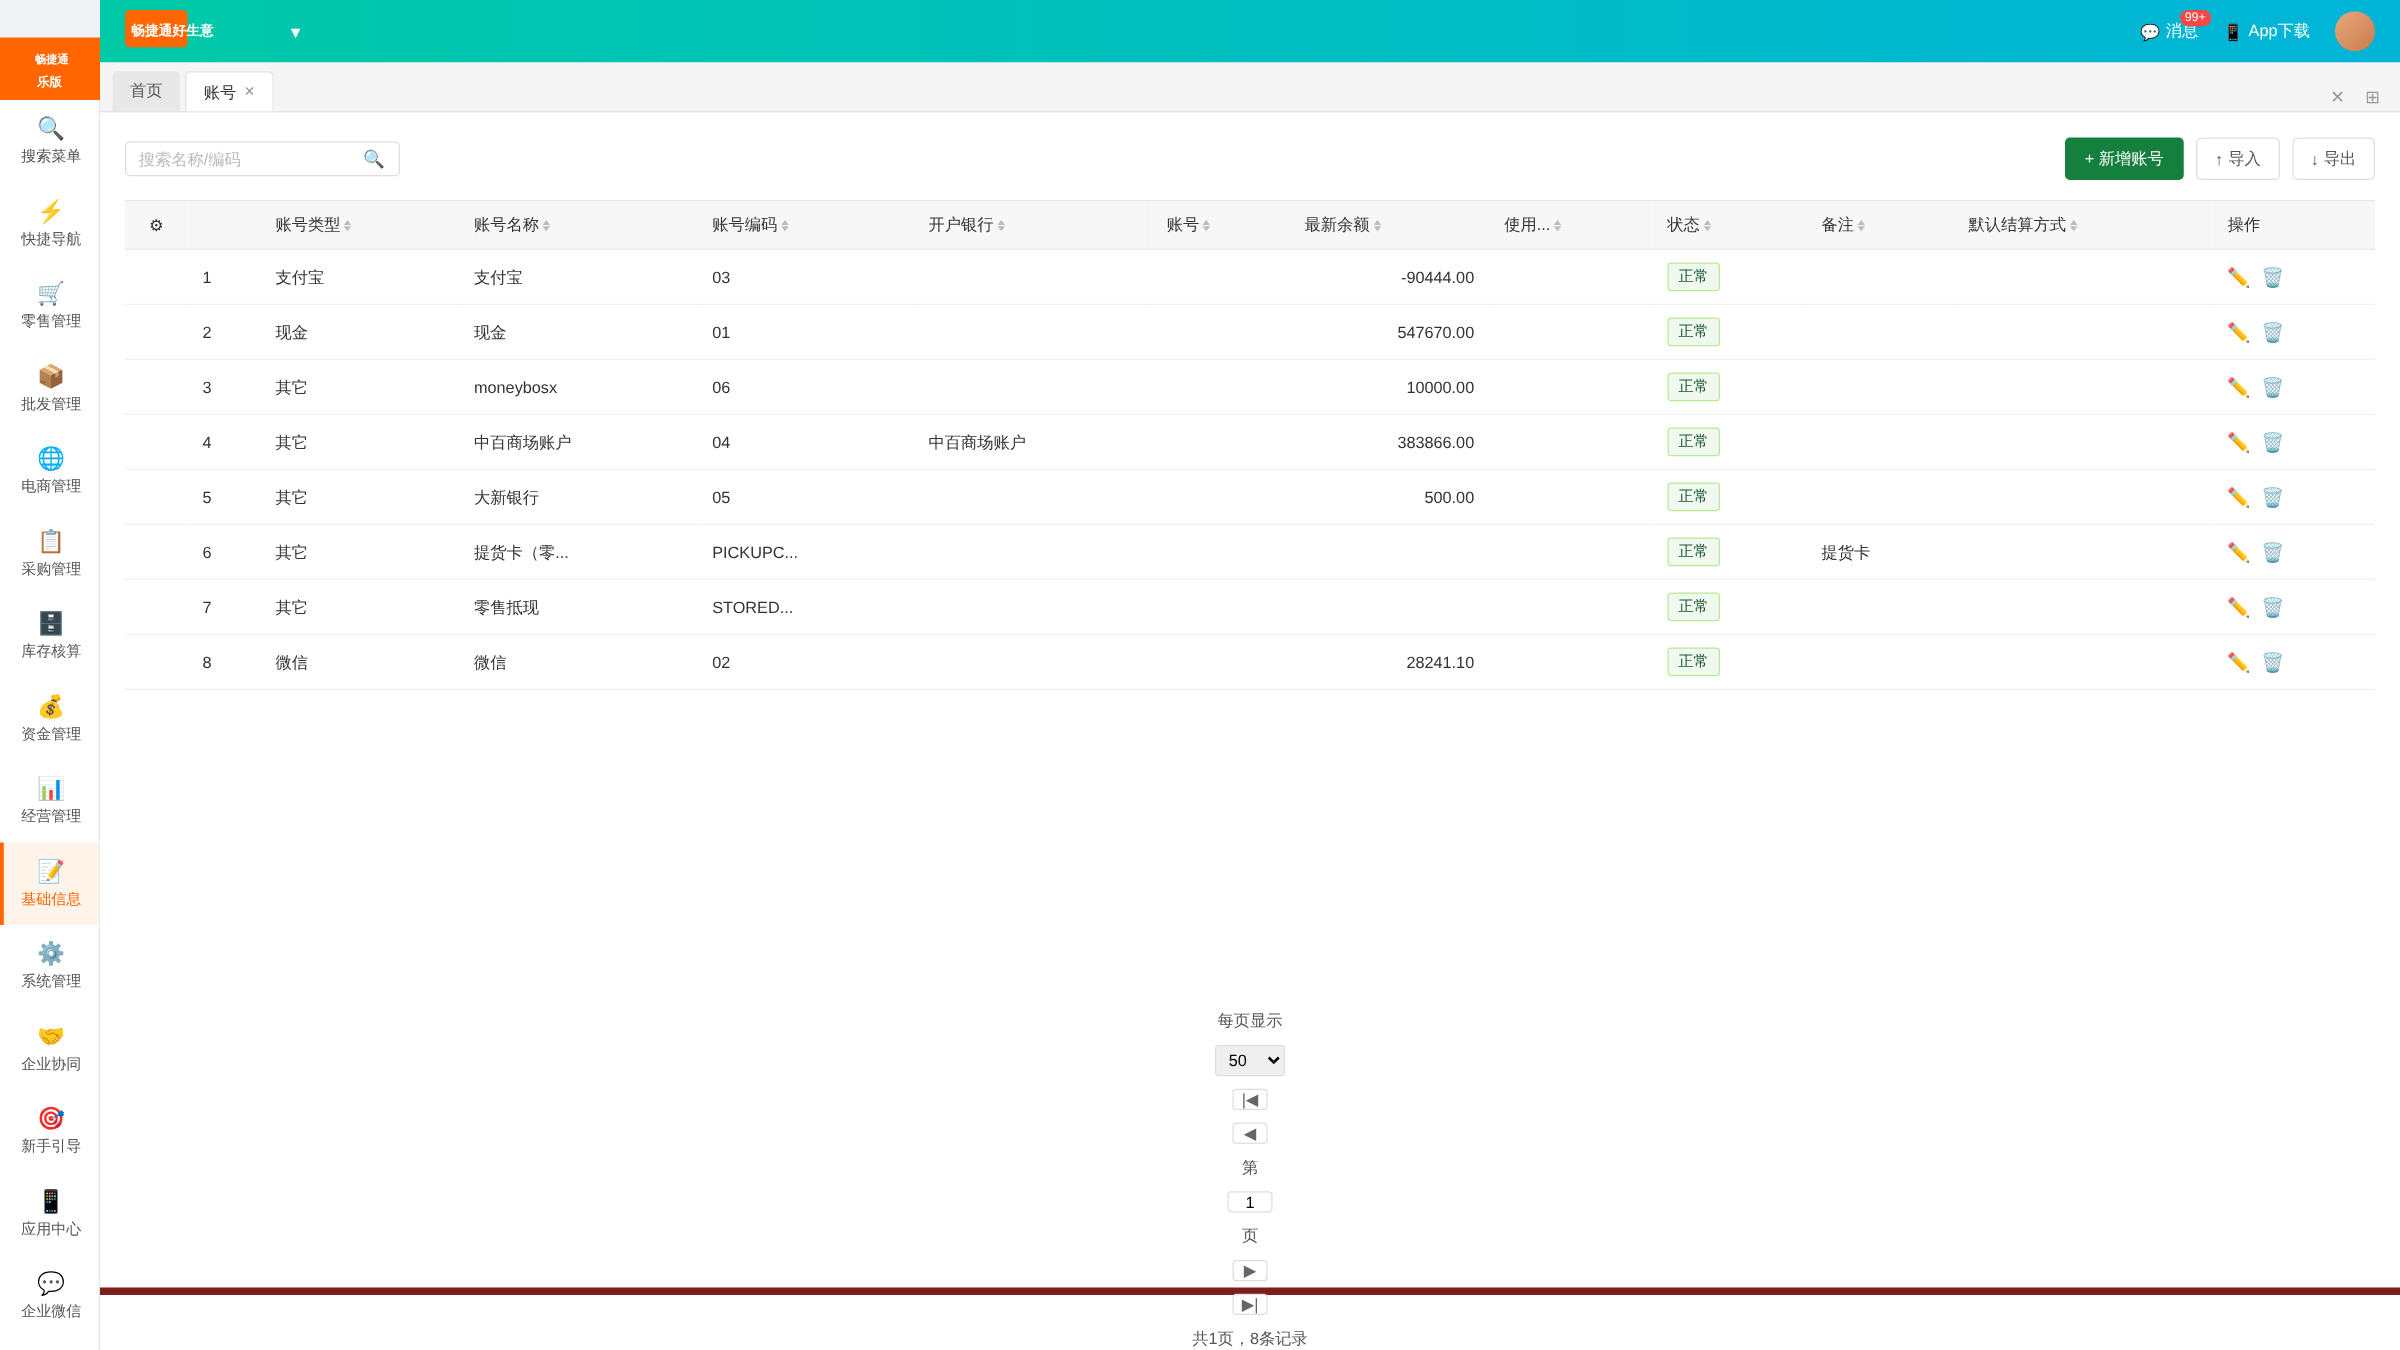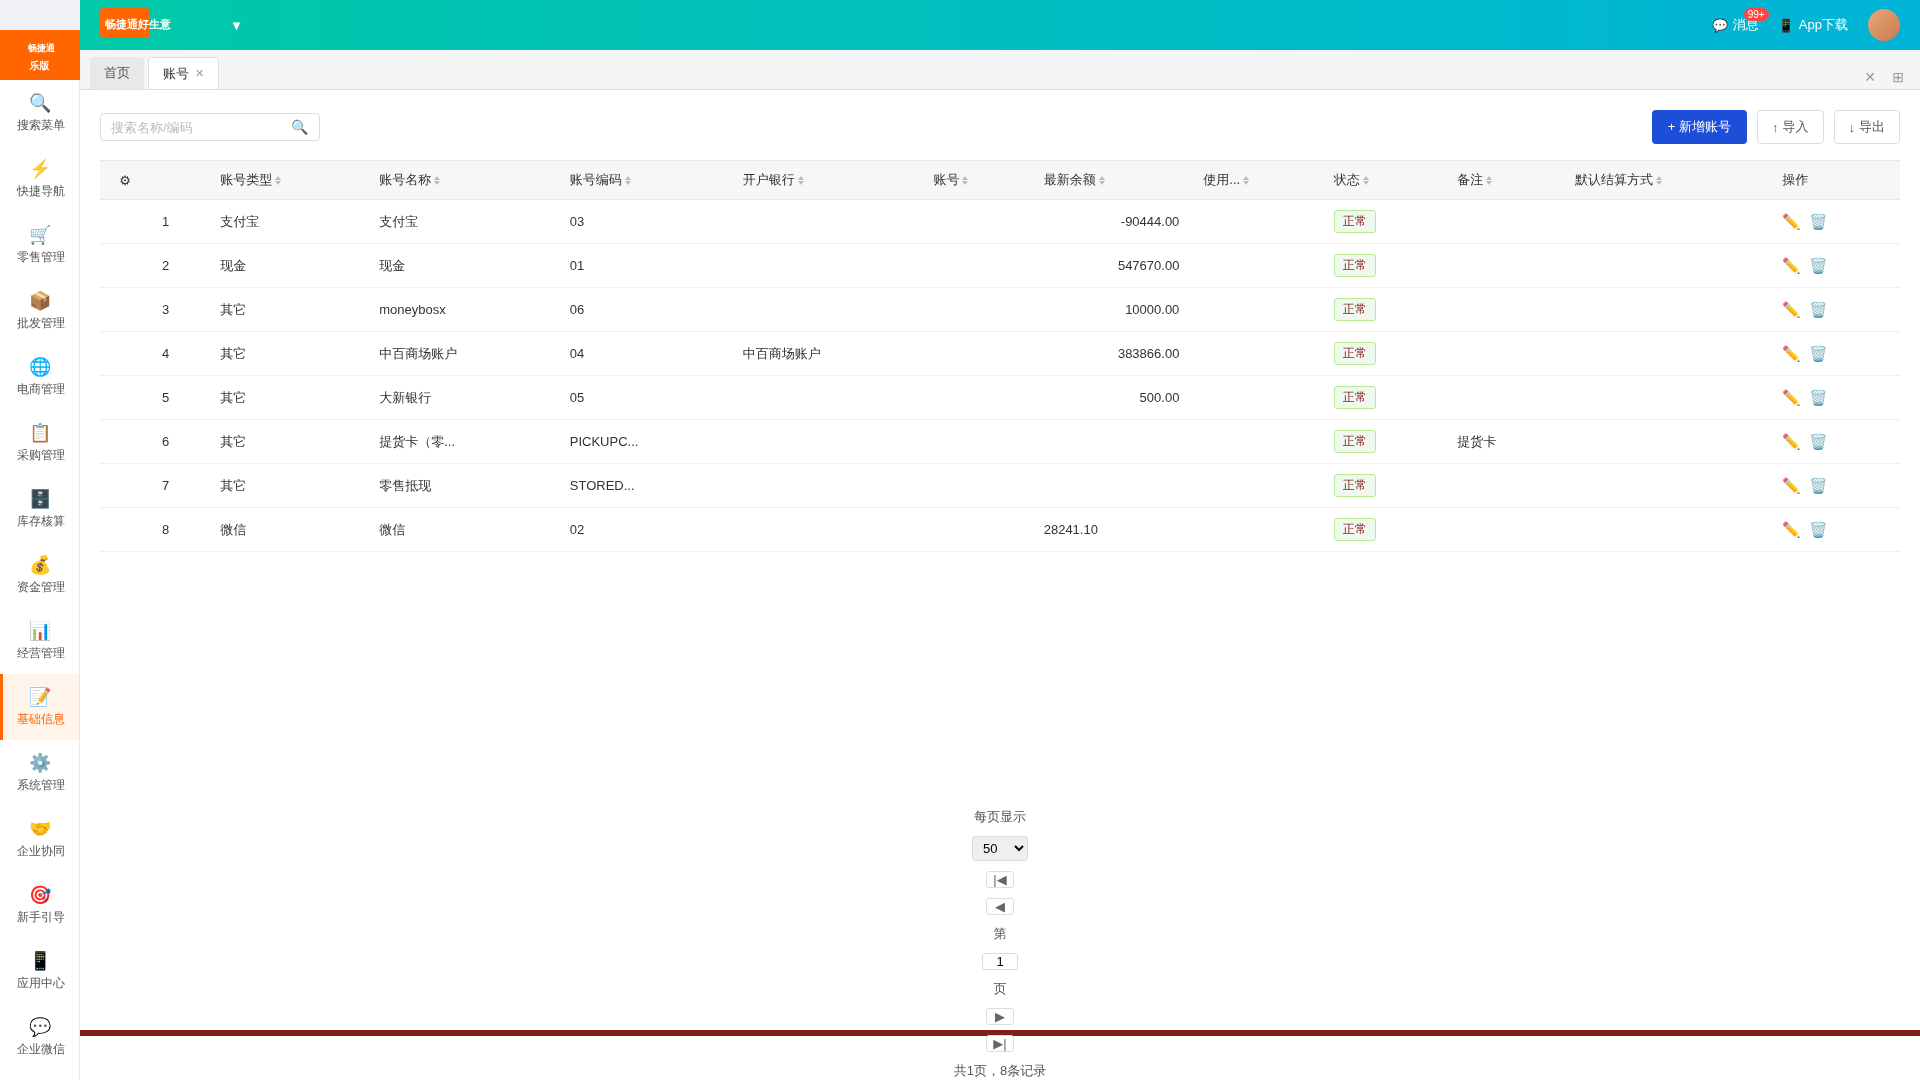--- a/index.html
+++ b/index.html
@@ -133,21 +133,21 @@
       border: none;
       outline: none;
       font-size: 13px;
       width: 180px;
       color: #333;
     }
     .search-box input::placeholder { color: #bbb; }
     .search-icon { color: #bbb; font-size: 14px; cursor: pointer; }
     .toolbar-right { display: flex; gap: 10px; }
     .btn-primary {
-      background: #1d4ed8;
+      background: #15803d;
       color: #fff;
       border: none;
       border-radius: 4px;
       padding: 7px 16px;
       cursor: pointer;
       font-size: 13px;
       display: flex;
       align-items: center;
       gap: 4px;
     }
@@ -188,21 +188,21 @@
     .sort-icon { display: inline-flex; flex-direction: column; gap: 1px; }
     .sort-arrow { width: 0; height: 0; border-left: 3px solid transparent; border-right: 3px solid transparent; }
     .sort-arrow.up { border-bottom: 4px solid #bbb; }
     .sort-arrow.down { border-top: 4px solid #bbb; }
     .status-badge {
       display: inline-block;
       padding: 2px 8px;
       border-radius: 3px;
       font-size: 12px;
       background: #f0f9f0;
-      color: #7f1d1d;
+      color: #14532d;
       border: 1px solid #b7eb8f;
     }
     .action-btns { display: flex; gap: 8px; align-items: center; }
     .action-btn { cursor: pointer; color: #999; font-size: 15px; background: none; border: none; }
 
     
     .pagination-bar {
       position: absolute;
       bottom: 0;
       left: 0;
@@ -640,21 +640,21 @@
       </td>
     </tr>
           <tr>
       <td></td>
       <td>8</td>
       <td>微信</td>
       <td>微信</td>
       <td>02</td>
       <td></td>
       <td></td>
-      <td style="">28241.10</td>
+      <td style="text-align:right">28241.10</td>
       <td></td>
       <td><span class="status-badge">正常</span></td>
       <td></td>
       <td></td>
       <td>
         <div class="action-btns">
           <button class="action-btn">✏️</button>
           <button class="action-btn">🗑️</button>
         </div>
       </td>

